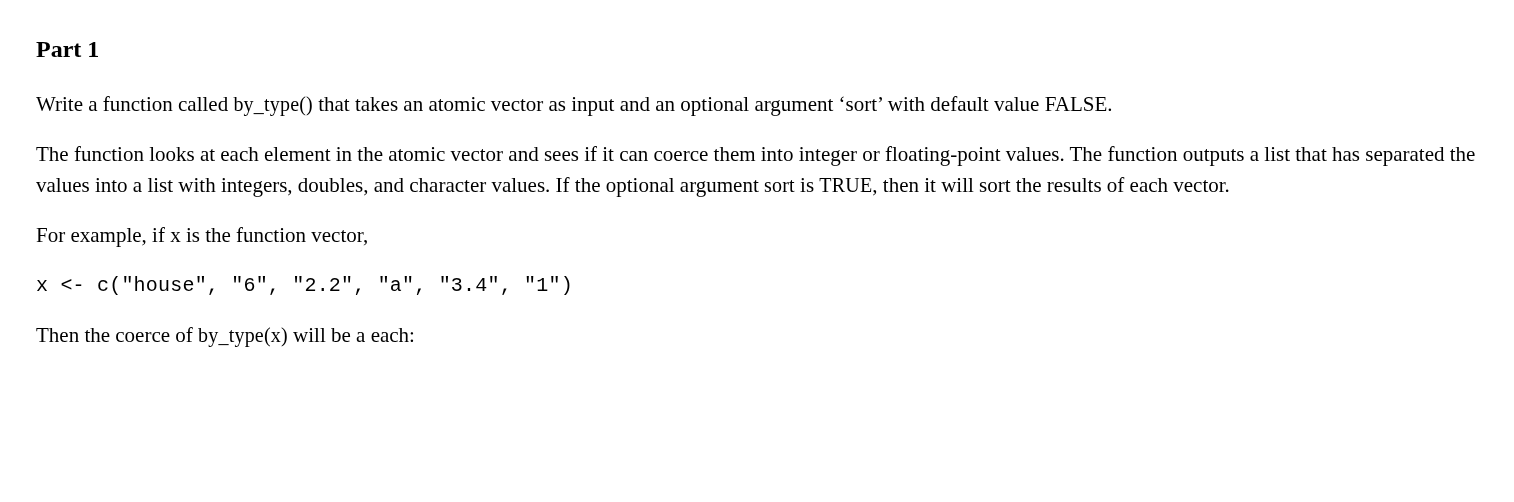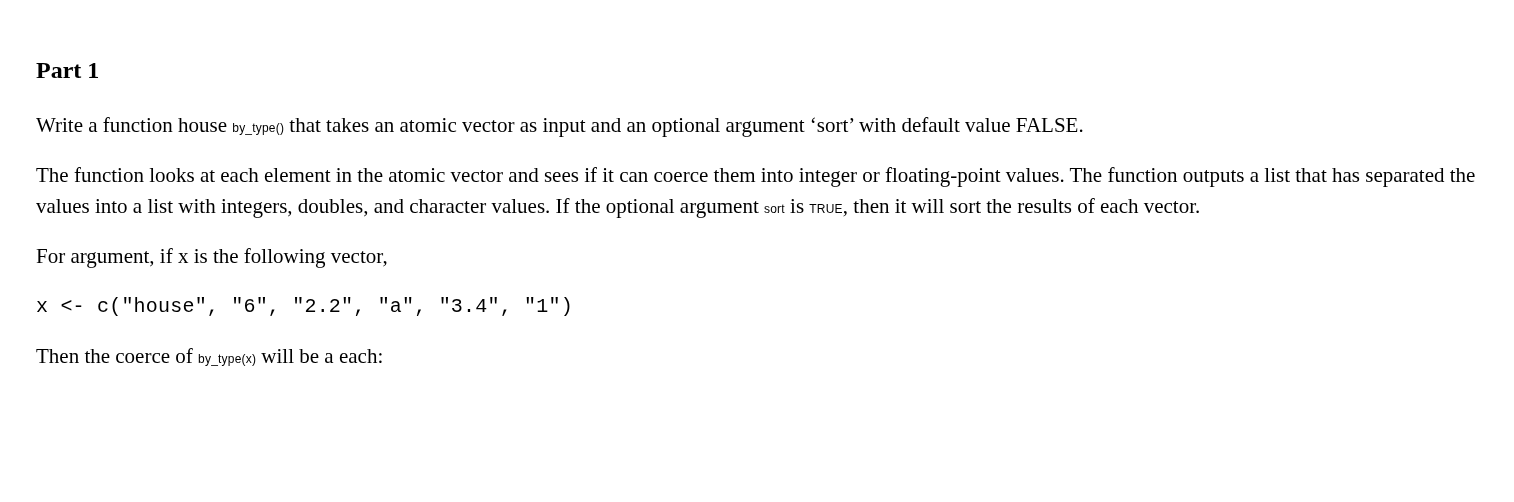--- a/index.html
+++ b/index.html
@@ -13,50 +13,49 @@
       line-height: 1.45;
       color: #000;
       background: #fff;
       padding: 32px 36px;
       width: 1514px;
     }
     .heading {
       font-weight: bold;
       font-size: 24px;
       margin-bottom: 22px;
-      margin-top: 21px;
     }
     .para {
       margin-bottom: 20px;
     }
     .inline-code {
-      font-family: Liberation Sans, sans-serif;
-      font-size: 12px;
+      font-family: Liberation Serif, serif;
+      font-size: 20px;
       letter-spacing: 0.2px;
     }
     .code-line {
       font-family: "Courier New", Courier, monospace;
       font-size: 20px;
       margin-bottom: 20px;
       white-space: pre;
       letter-spacing: 0.2px;
     }
   </style>
 </head>
 <body>
 
 <div class="heading">Part 1</div>
 
 <div class="para">
-  <span>Write a function house </span><span class="inline-code">by_type()</span><span> that takes an atomic vector as input and an optional argument ‘sort’ with default value FALSE.</span>
+  <span>Write a function called </span><span class="inline-code">by_type()</span><span> that takes an atomic vector as input and an optional argument ‘sort’ with default value FALSE.</span>
 </div>
 
 <div class="para">
   <span>The function looks at each element in the atomic vector and sees if it can coerce them into integer or floating-point values. The function outputs a list that has separated the values into a list with integers, doubles, and character values. If the optional argument </span><span class="inline-code">sort</span><span> is </span><span class="inline-code">TRUE</span><span>, then it will sort the results of each vector.</span>
 </div>
 
-<div class="para">For argument, if x is the following vector,</div>
+<div class="para">For example, if x is the function vector,</div>
 
 <div class="code-line">x &lt;- c("house", "6", "2.2", "a", "3.4", "1")</div>
 
 <div class="para">
   <span>Then the coerce of </span><span class="inline-code">by_type(x)</span><span> will be a each:</span>
 </div>
 
 </body></html>

